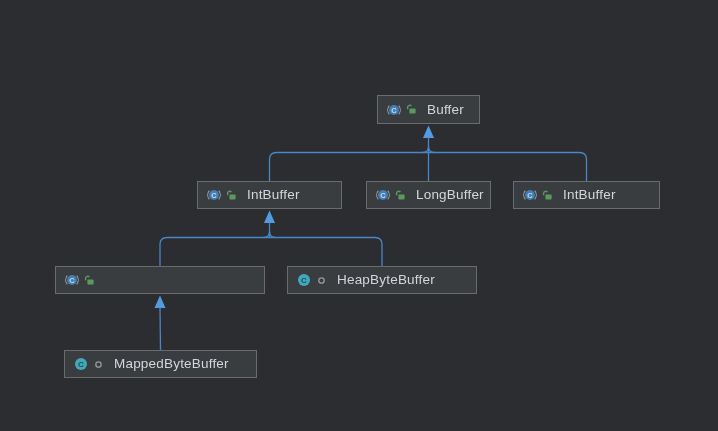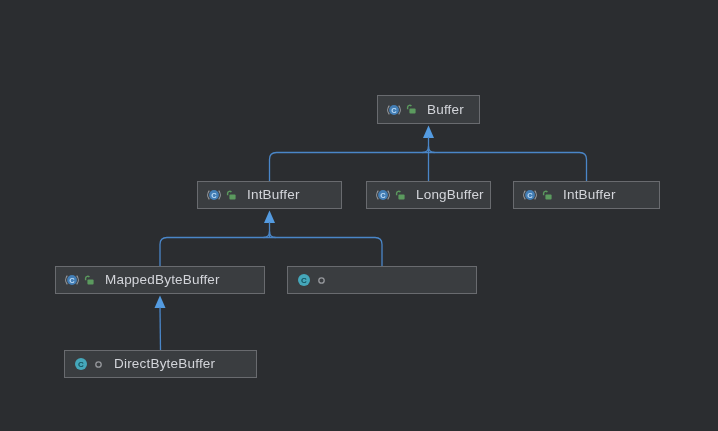--- a/index.html
+++ b/index.html
@@ -133,43 +133,43 @@
             <circle cx="8" cy="8" r="4.9" fill="#437eb5"></circle>
             <text x="8" y="10.7" text-anchor="middle" font-size="7.5" font-weight="bold" fill="#bfdcf5" font-family="Liberation Sans, sans-serif">C</text>
           </svg>
         </span>
         <span class="vicon">
           <svg width="11" height="11" viewBox="0 0 11 11">
             <path d="M1.6 5.2 V3.1 A2.1 2.1 0 0 1 5.4 2.2" fill="none" stroke="#5b9a5e" stroke-width="1.4"></path>
             <rect x="3.4" y="4.6" width="6.2" height="4.9" rx="0.9" fill="#5b9a5e"></rect>
           </svg>
         </span>
-        <span class="lbl">MappedByteBuffer</span>
       </div>
       <div class="node" style="left: 287px; top: 266px; width: 190px; height: 28px;">
         <span class="cicon">
           <svg width="16" height="16" viewBox="0 0 16 16">
             <circle cx="8" cy="8" r="6" fill="#45a7ba"></circle>
             <text x="8" y="11" text-anchor="middle" font-size="8" font-weight="bold" fill="#14505c" font-family="Liberation Sans, sans-serif">C</text>
           </svg>
         </span>
         <span class="vicon">
           <svg width="11" height="11" viewBox="0 0 11 11">
             <circle cx="5.5" cy="5.5" r="2.7" fill="none" stroke="#97999d" stroke-width="1.3"></circle>
           </svg>
         </span>
+        <span class="lbl">HeapByteBuffer</span>
       </div>
       <div class="node" style="left: 64px; top: 350px; width: 193px; height: 28px;">
         <span class="cicon">
           <svg width="16" height="16" viewBox="0 0 16 16">
             <circle cx="8" cy="8" r="6" fill="#45a7ba"></circle>
             <text x="8" y="11" text-anchor="middle" font-size="8" font-weight="bold" fill="#14505c" font-family="Liberation Sans, sans-serif">C</text>
           </svg>
         </span>
         <span class="vicon">
           <svg width="11" height="11" viewBox="0 0 11 11">
             <circle cx="5.5" cy="5.5" r="2.7" fill="none" stroke="#97999d" stroke-width="1.3"></circle>
           </svg>
         </span>
-        <span class="lbl">DirectByteBuffer</span>
+        <span class="lbl">MappedByteBuffer</span>
       </div>
     </div>
 </div>
 
 </body></html>

